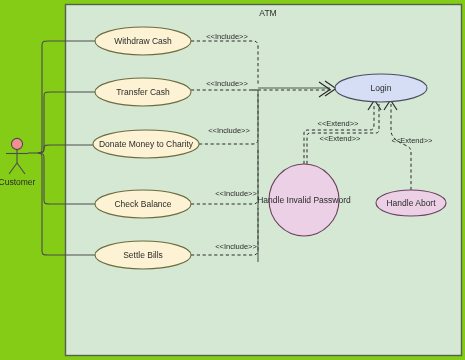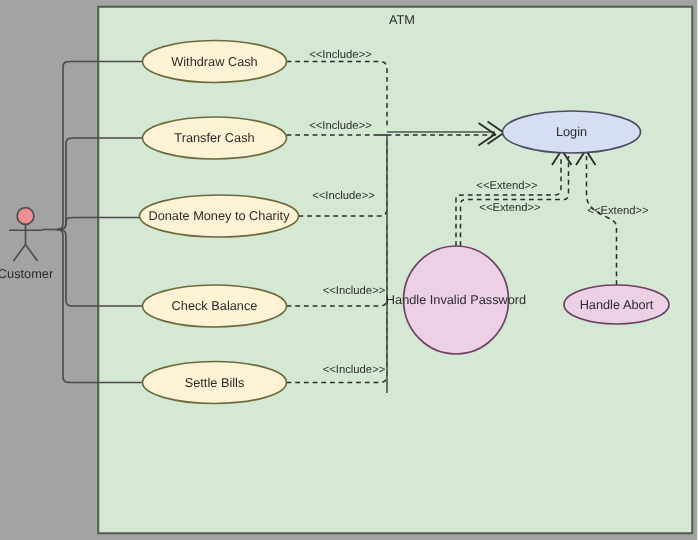--- a/index.html
+++ b/index.html
@@ -7,21 +7,21 @@
     padding: 0;
     background: #ffffff;
   }
   body {
     font-family: "Liberation Sans", sans-serif;
   }
   #canvas {
     position: relative;
     width: 465px;
     height: 360px;
-    background: #a3a3a3;
+    background: #84cc16;
     overflow: hidden;
   }
   svg#diagram {
     position: absolute;
     left: 0;
     top: 0;
     width: 465px;
     height: 360px;
     display: block;
   }

